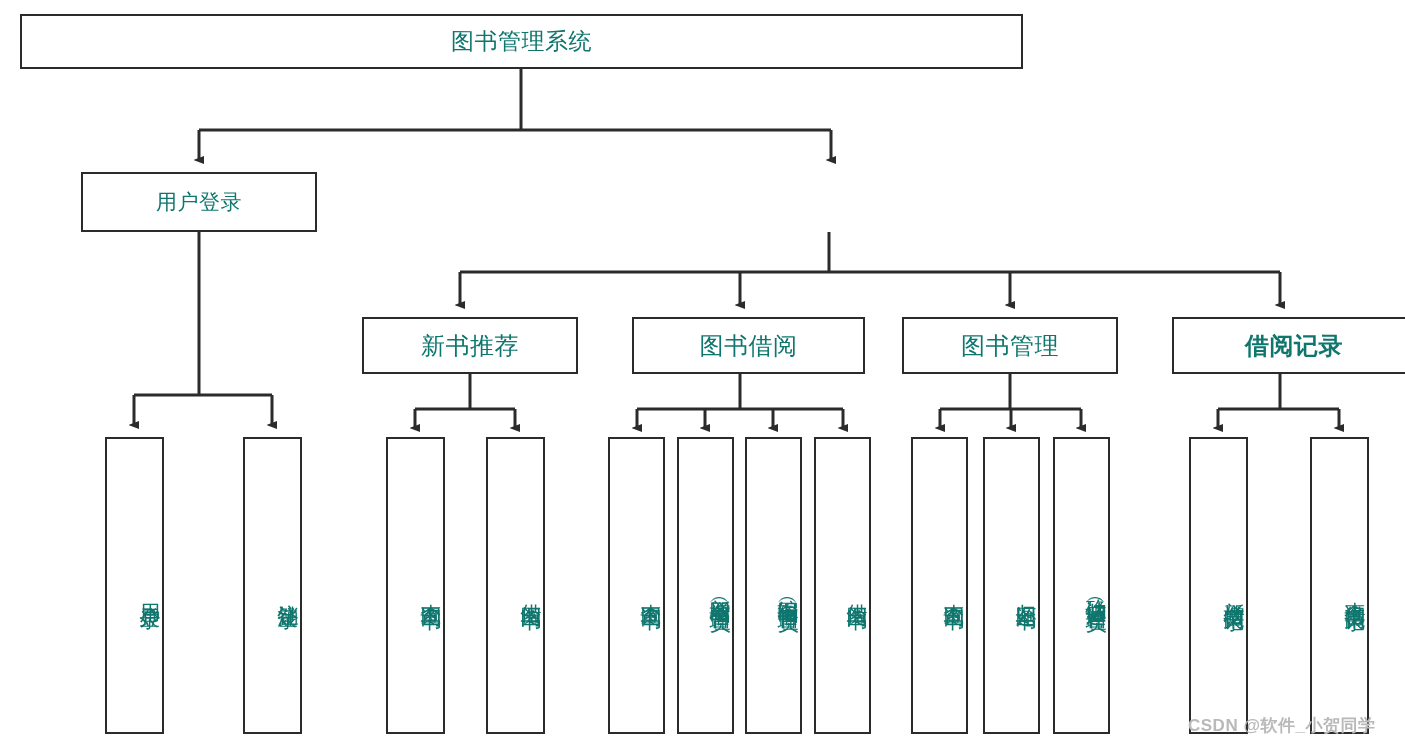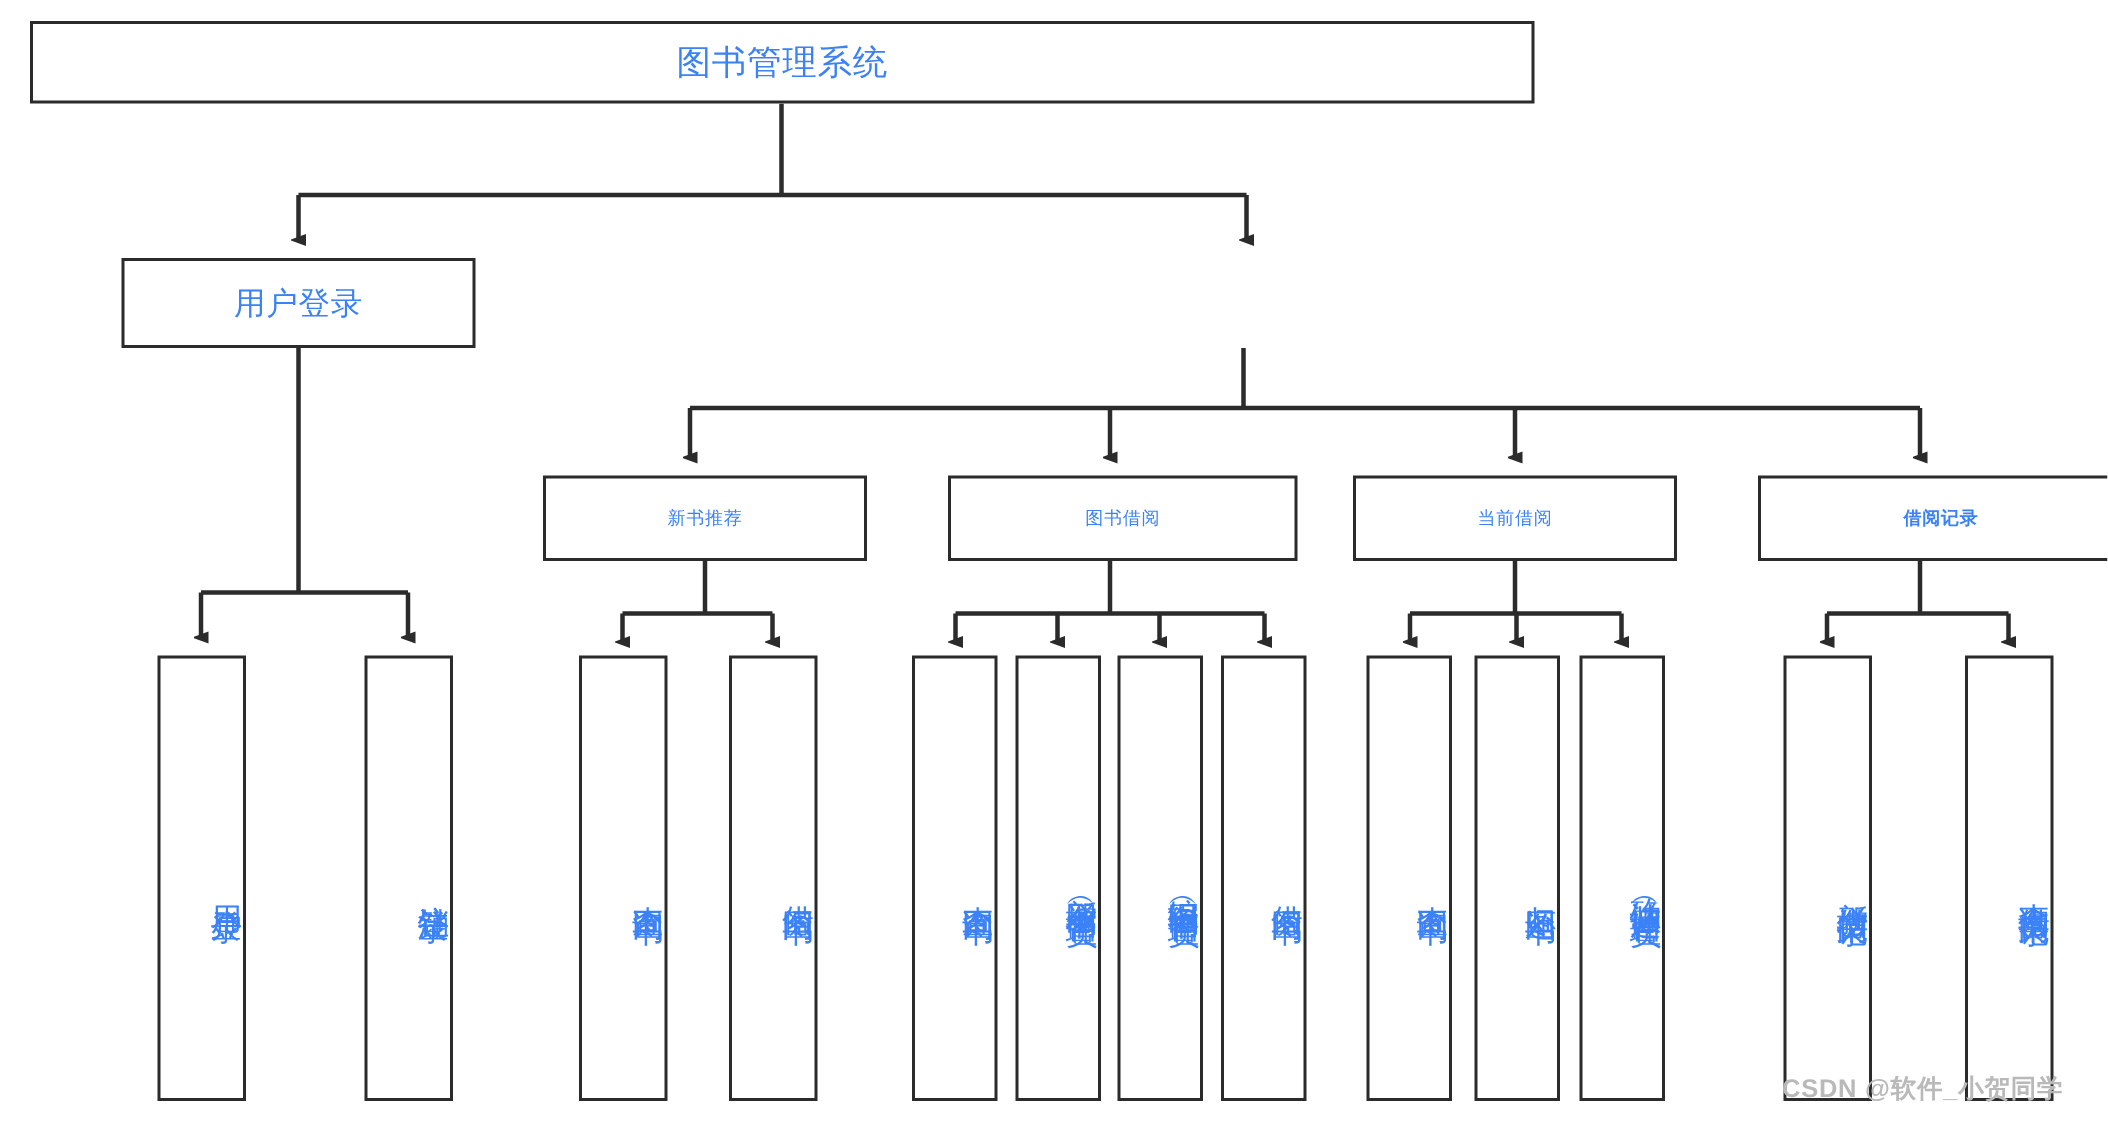--- a/index.html
+++ b/index.html
@@ -28,31 +28,31 @@
     pointer-events: none;
   }
   .node {
     position: absolute;
     box-sizing: border-box;
     background: #ffffff;
     border: 2px solid #2b2b2b;
     display: flex;
     align-items: center;
     justify-content: center;
-    color: #3b82f6;
+    color: #0f766e;
     letter-spacing: 0.5px;
   }
   .node.root {
     font-size: 23px;
   }
   .node.level2 {
     font-size: 21px;
   }
   .node.level3 {
-    font-size: 12px;
+    font-size: 24px;
   }
   .node.leaf {
     font-size: 21px;
     writing-mode: vertical-rl;
     text-orientation: upright;
     align-items: flex-start;
     justify-content: center;
     padding-top: 10px;
     line-height: 1.12;
     letter-spacing: 2px;
@@ -148,21 +148,21 @@
     <span>用户登录</span>
   </div>
 
   <div class="node level3" id="node-l3-0" style="left: 362px; top: 317px; width: 216px; height: 57px;">
     <span>新书推荐</span>
   </div>
   <div class="node level3" id="node-l3-1" style="left: 632px; top: 317px; width: 233px; height: 57px;">
     <span>图书借阅</span>
   </div>
   <div class="node level3" id="node-l3-2" style="left: 902px; top: 317px; width: 216px; height: 57px;">
-    <span>当前借阅</span>
+    <span>图书管理</span>
   </div>
   <div class="node level3" id="node-l3-3" style="left: 1172px; top: 317px; width: 244px; height: 57px; font-weight: bold;">
     <span>借阅记录</span>
   </div>
 
   <div class="node leaf" id="node-leaf-0" style="left: 105px; top: 437px; width: 59px; height: 297px;">
     <span class="vlabel">用户登录</span>
   </div>
   <div class="node leaf" id="node-leaf-1" style="left: 243px; top: 437px; width: 59px; height: 297px;">
     <span class="vlabel">注销登录</span>

